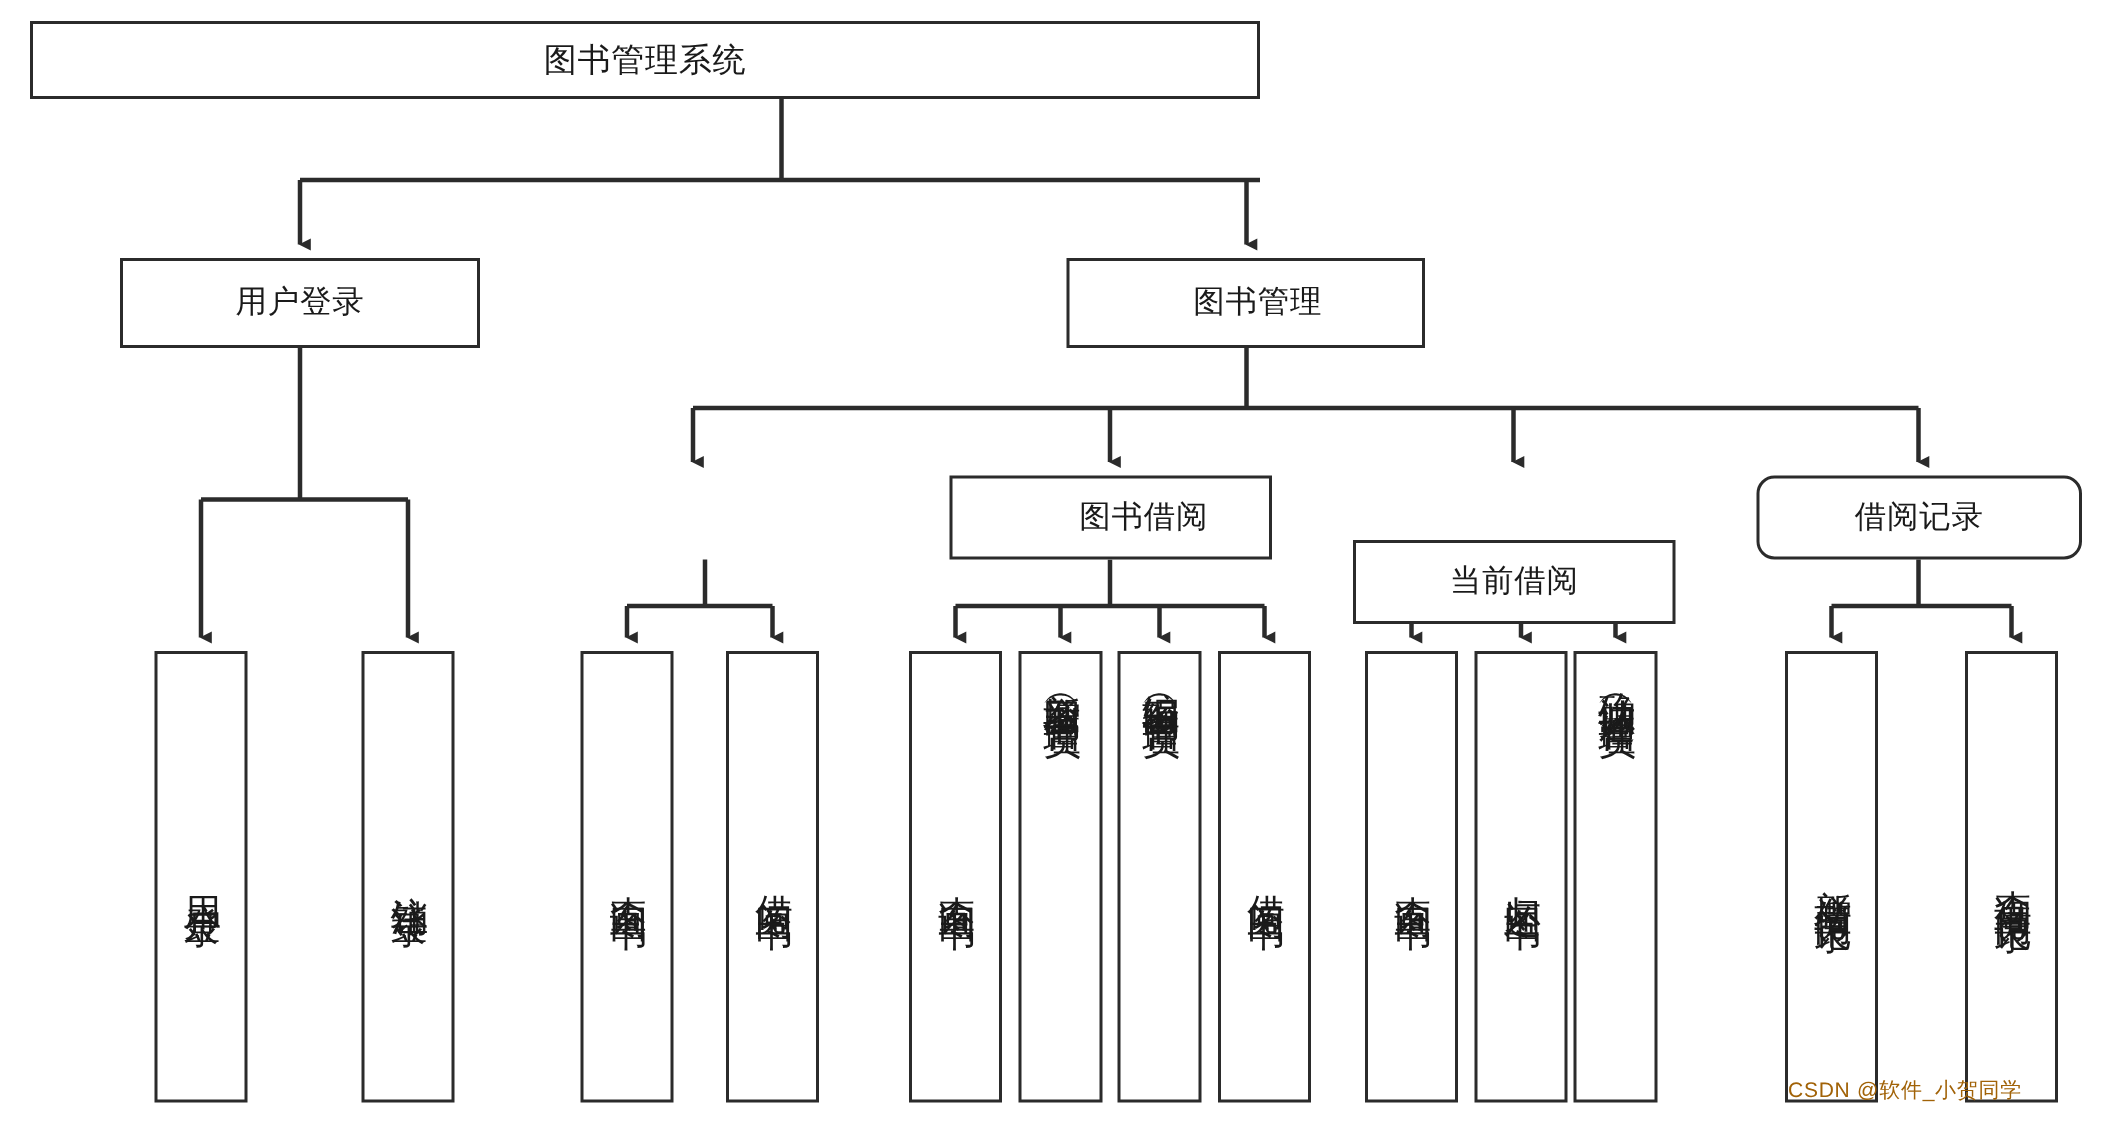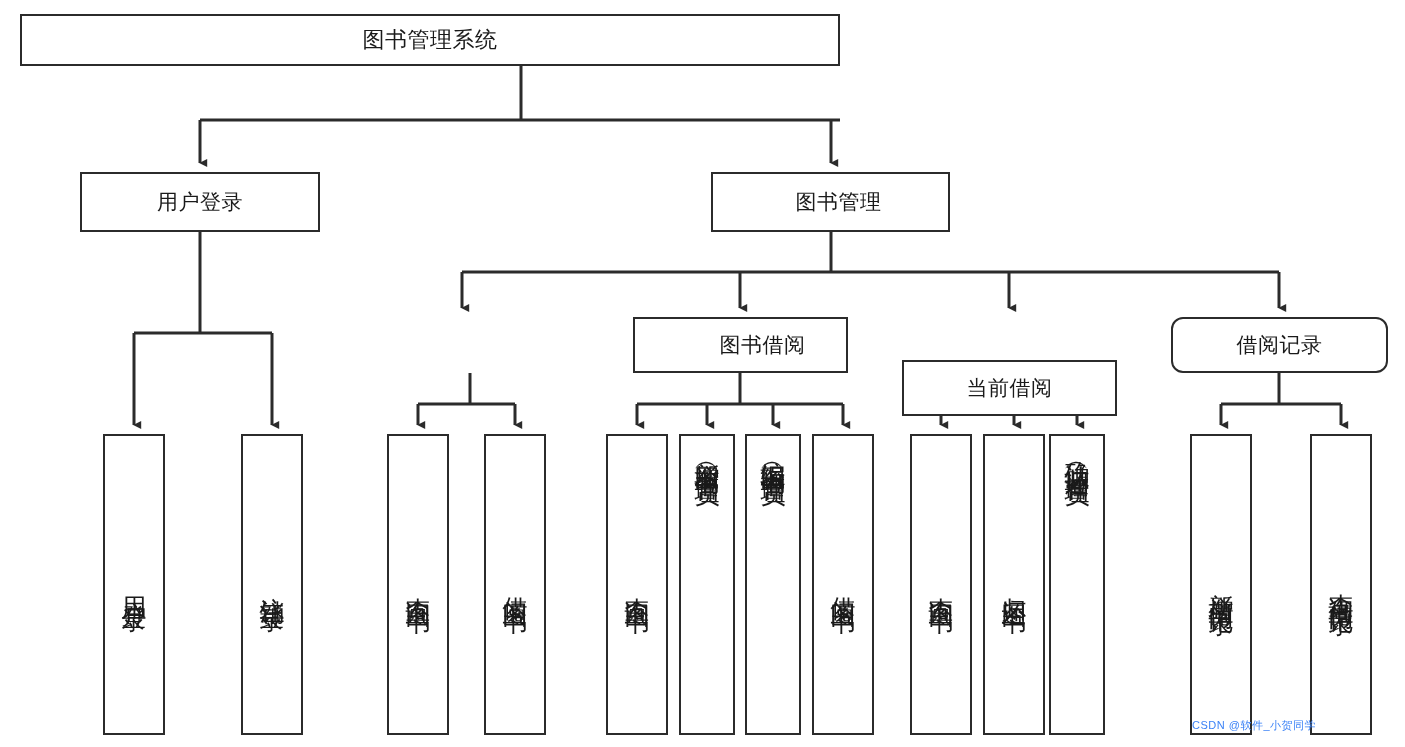--- a/index.html
+++ b/index.html
@@ -63,22 +63,22 @@
     font-size: 25px;
     line-height: 1.0;
     letter-spacing: 4px;
     white-space: nowrap;
   }
   .node.vert.tall .node-label {
     letter-spacing: 3px;
   }
   .watermark {
     position: absolute;
-    font-size: 11px;
-    color: #3b82f6;
+    font-size: 14px;
+    color: #a16207;
     letter-spacing: 0.5px;
     z-index: 3;
     white-space: nowrap;
     user-select: none;
   }
 </style>
 </head>
 <body>
 
 <div id="diagram-root">

